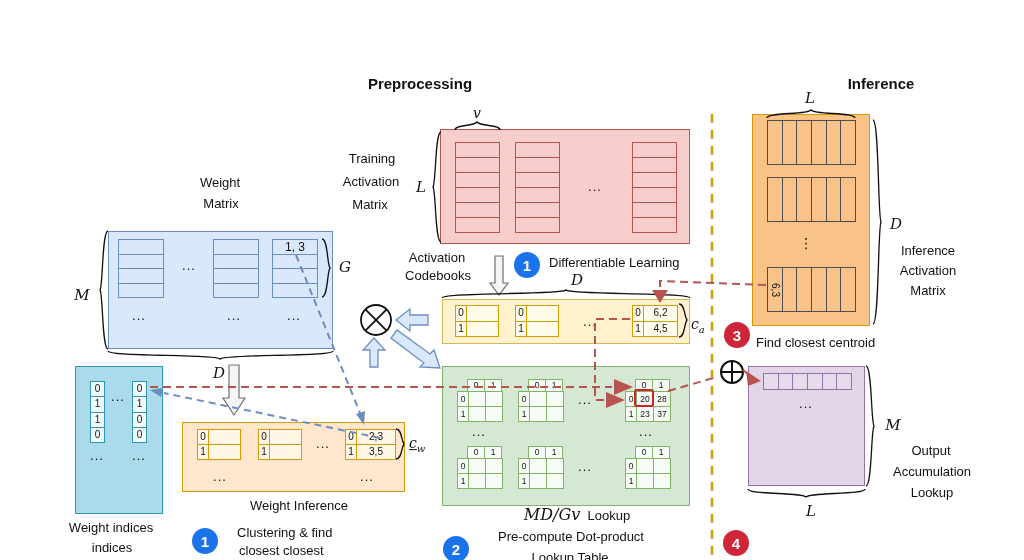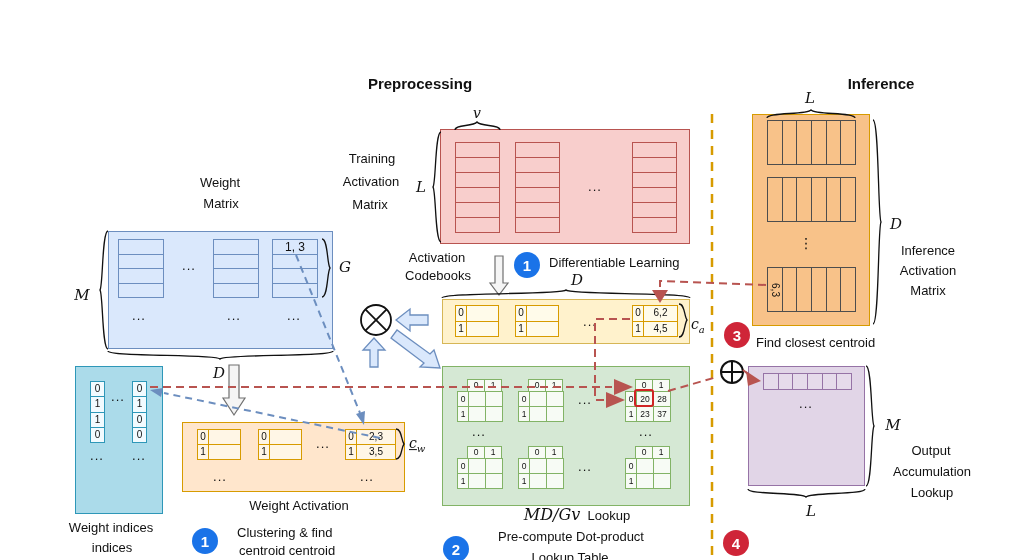--- a/index.html
+++ b/index.html
@@ -184,21 +184,21 @@
     <div>
         <span>1</span>
       </div>
       <div>
         <span>3,5</span>
       </div>
   </div>
   <div class="lbl dots" style="left:220px;top:443px;">...</div>
   <div class="lbl dots" style="left:367px;top:443px;">...</div>
   <div class="lbl math m14 left" style="left:409px;top:411px;text-decoration:underline;"><span>c</span><sub>w</sub></div>
-  <div class="lbl" style="left:299px;top:472px;">Weight Activation</div>
+  <div class="lbl" style="left:299px;top:472px;">Weight Inference</div>
 
   <div class="box yellow" style="left:442px;top:265px;width:248px;height:45px;"></div>
   <div class="grid gYel" style="left:455px;top:271px;width:44px;height:32px;grid-template-columns:10px 1fr;grid-template-rows:1fr 1fr;">
     <div>
         <span>0</span>
       </div>
       <div></div>
     <div>
         <span>1</span>
       </div>
@@ -421,21 +421,21 @@
   <div class="lbl math m15" style="left:811px;top:477px;">L</div>
   <div class="lbl" style="left:931px;top:417px;">Output</div>
   <div class="lbl" style="left:932px;top:438px;">Accumulation</div>
   <div class="lbl" style="left:932px;top:459px;">Lookup</div>
 
   <div class="badge bBlue" style="left:527px;top:231px;">1</div>
   <div class="lbl left" style="left:549px;top:229px;">Differentiable Learning</div>
 
   <div class="badge bBlue" style="left:205px;top:507px;">1</div>
   <div class="lbl left" style="left:237px;top:499px;">Clustering &amp; find</div>
-  <div class="lbl left" style="left:239px;top:517px;">centroid centroid</div>
+  <div class="lbl left" style="left:239px;top:517px;">closest closest</div>
 
   <div class="badge bBlue" style="left:456px;top:515px;">2</div>
   <div class="lbl" style="left:571px;top:503px;">Pre-compute Dot-product</div>
   <div class="lbl" style="left:570px;top:524px;">Lookup Table</div>
 
   <div class="badge bRed" style="left:737px;top:301px;">3</div>
   <div class="lbl left" style="left:756px;top:309px;">Find closest centroid</div>
 
   <div class="badge bRed" style="left:736px;top:509px;">4</div>
 

